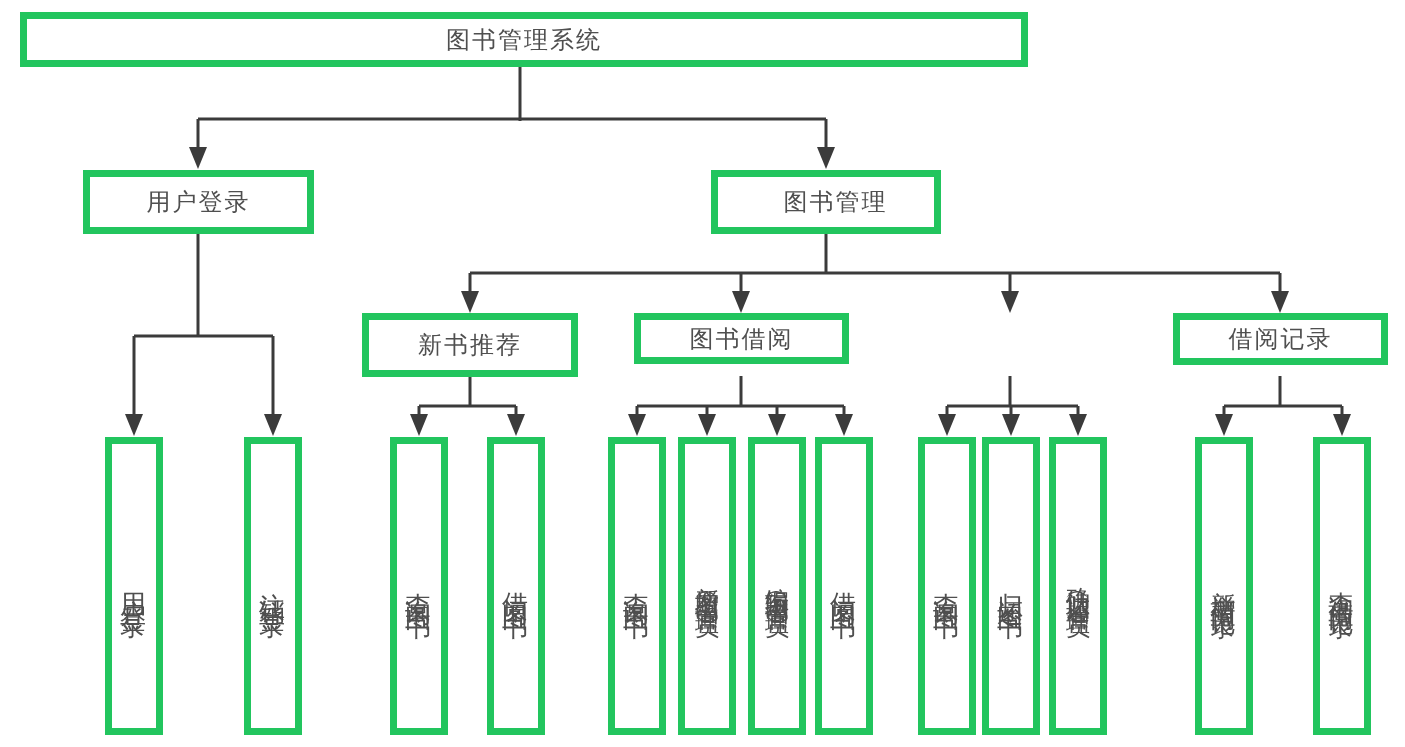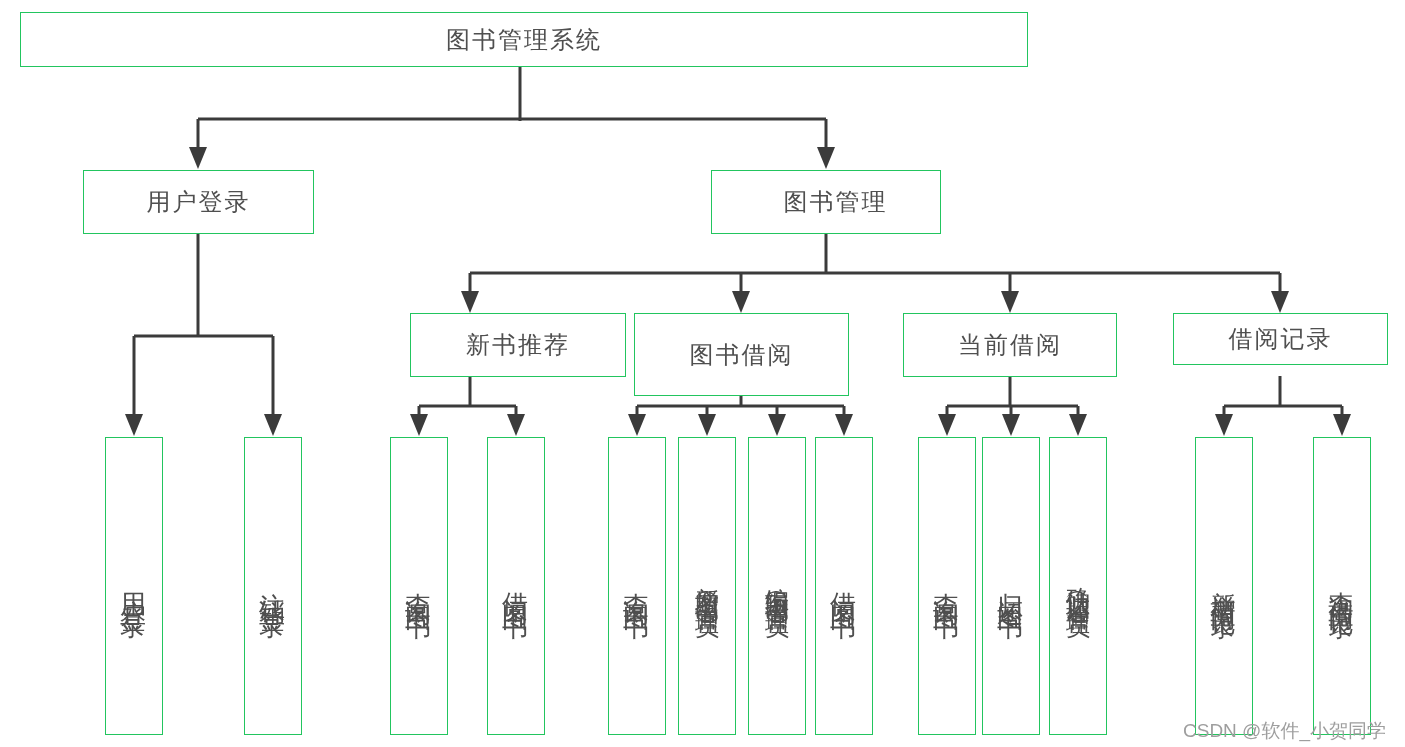--- a/index.html
+++ b/index.html
@@ -17,21 +17,21 @@
   }
   .connectors {
     position: absolute;
     left: 0;
     top: 0;
     z-index: 1;
   }
   .box {
     position: absolute;
     box-sizing: border-box;
-    border: 1px solid #22c55e;
+    border: 7px solid #22c55e;
     background: #ffffff;
     color: #4f4f4f;
     display: flex;
     align-items: center;
     justify-content: center;
     z-index: 2;
   }
   .h-box {
     font-size: 24px;
     letter-spacing: 2px;
@@ -141,28 +141,25 @@
     <span>图书管理系统</span>
   </div>
 
   <div class="box h-box" style="left:83px; top:170px; width:231px; height:64px;">
     <span>用户登录</span>
   </div>
   <div class="box h-box" style="left:711px; top:170px; width:230px; height:64px;padding-left:19px;">
     <span>图书管理</span>
   </div>
 
-  <div class="box h-box" style="left:362px; top:313px; width:216px; height:64px;margin-left:48px;">
+  <div class="box h-box" style="left:362px; top:313px; width:216px; height:64px;">
     <span>新书推荐</span>
   </div>
-  <div class="box h-box" style="left:634px; top:313px; width:215px; height:83px;">
+  <div class="box h-box" style="left:634px; top:313px; width:215px; height:51px;">
     <span>图书借阅</span>
-  </div>
-  <div class="box h-box" style="left:903px; top:313px; width:214px; height:64px;">
-    <span>当前借阅</span>
   </div>
   <div class="box h-box" style="left:1173px; top:313px; width:215px; height:52px;">
     <span>借阅记录</span>
   </div>
 
   <div class="box leaf short" style="left:105px;">
     <span>用户登录</span>
   </div>
   <div class="box leaf short" style="left:244px;">
     <span>注销登录</span>
@@ -198,15 +195,14 @@
     <span>确认归还（管理员）</span>
   </div>
 
   <div class="box leaf mid" style="left:1195px;">
     <span>新增借阅记录</span>
   </div>
   <div class="box leaf mid" style="left:1313px;">
     <span>查询借阅记录</span>
   </div>
 
-  <div class="watermark">CSDN @软件_小贺同学</div>
 
 </div>
 
 </body></html>

